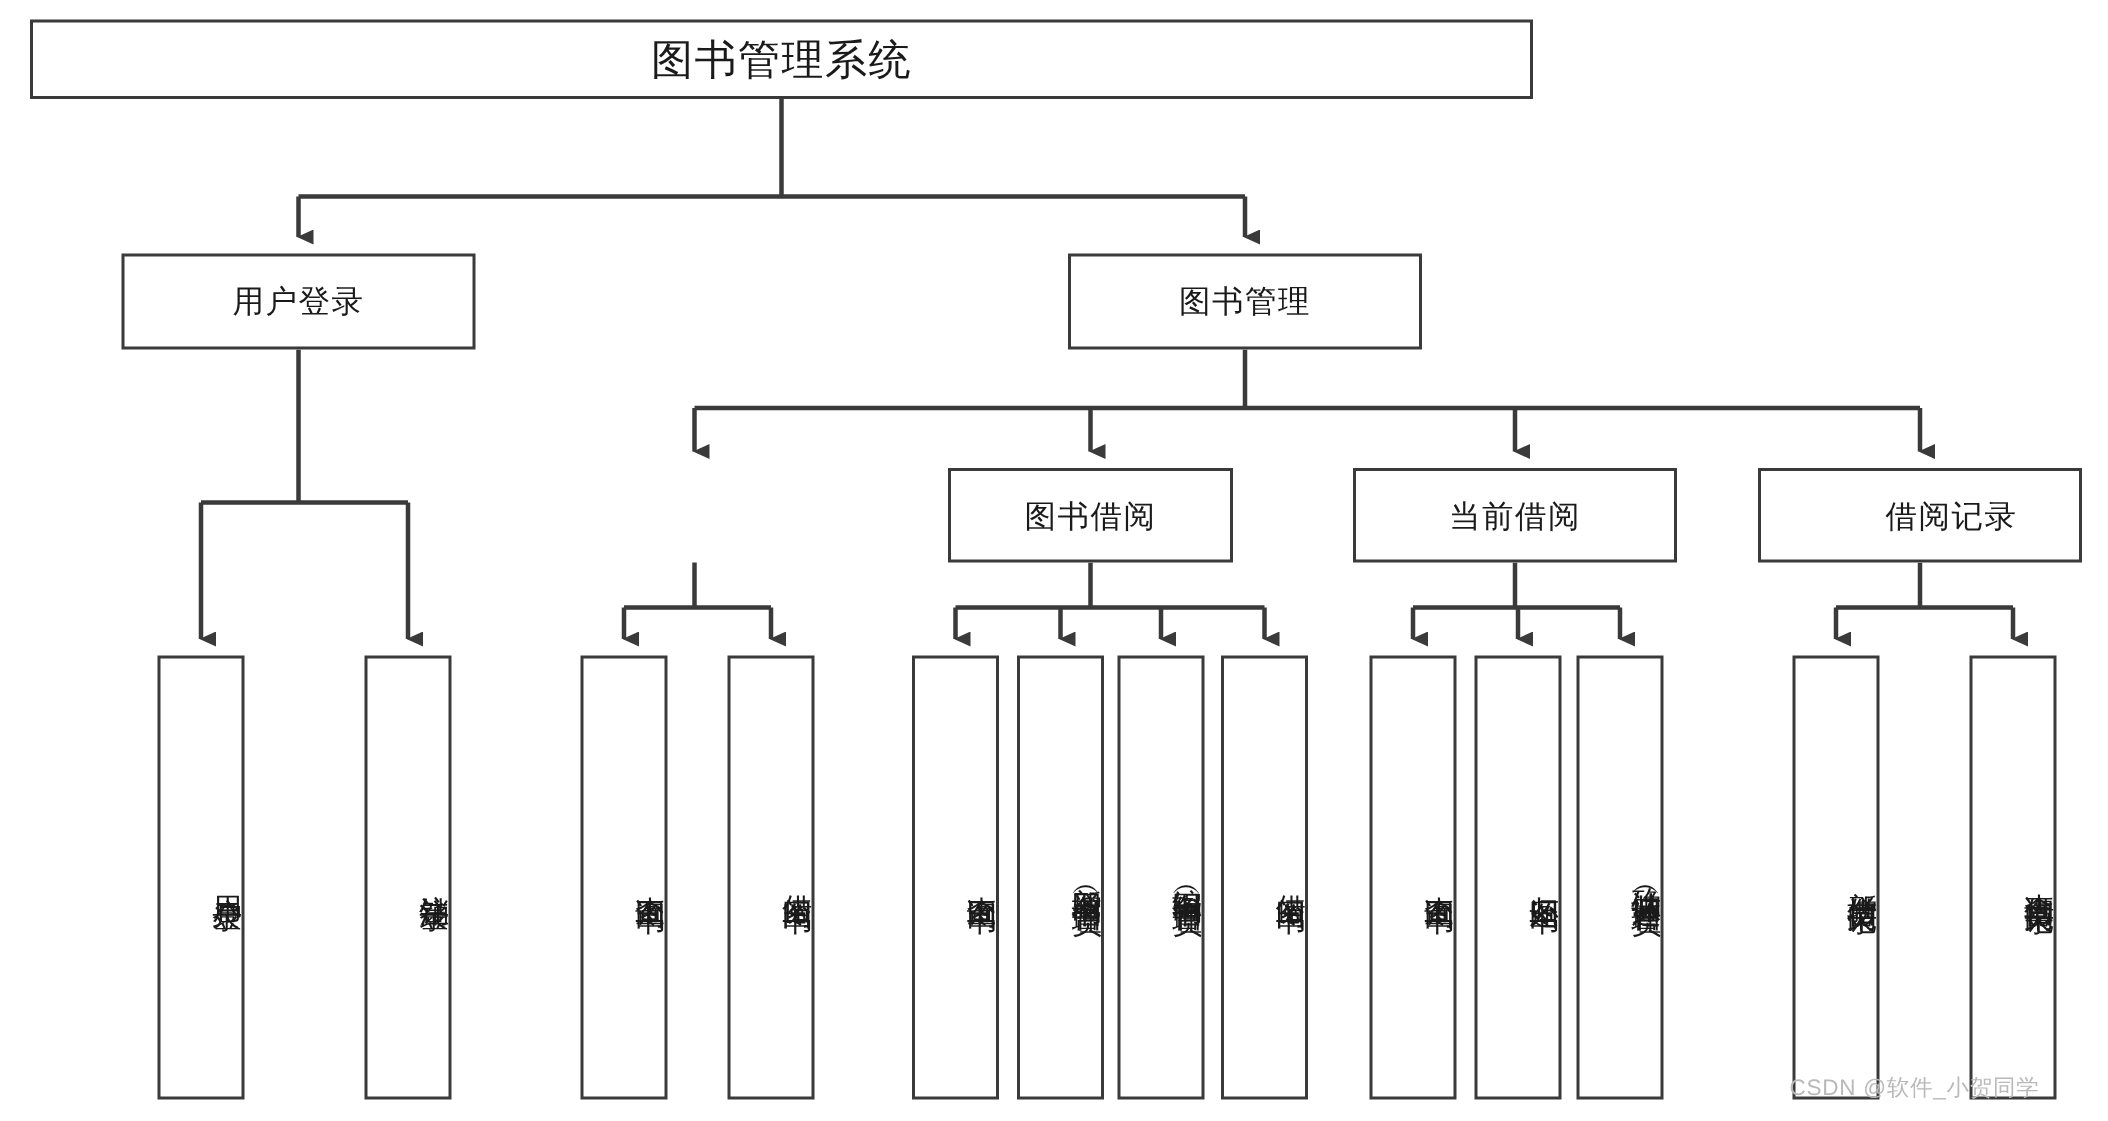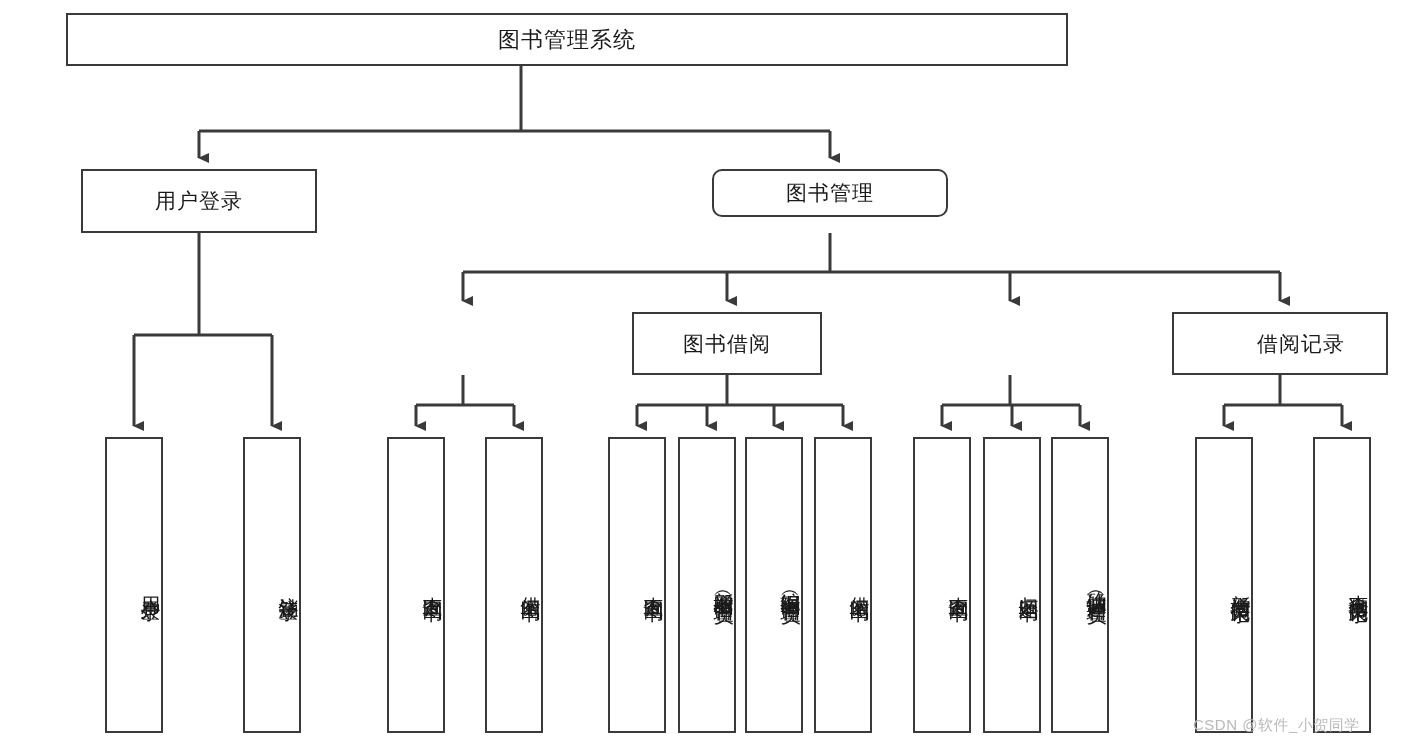--- a/index.html
+++ b/index.html
@@ -33,22 +33,21 @@
     align-items: center;
     justify-content: center;
     color: #1a1a1a;
   }
   .node-h {
     font-size: 21px;
     letter-spacing: 1px;
     white-space: nowrap;
   }
   .node-root {
-    font-size: 22px;
-    margin-left: 46px;
+    font-size: 28px;
   }
   .node-v {
     font-size: 20px;
     writing-mode: vertical-rl;
     text-orientation: upright;
     letter-spacing: 2px;
     line-height: 1;
     padding: 6px 0;
     align-items: flex-start;
     justify-content: center;
@@ -116,23 +115,24 @@
       <path d="M1280,375 L1280,405"></path>
       <path d="M1224,405 L1342,405"></path>
       <path d="M1224,405 L1224,426" marker-end="url(#arrow)"></path>
       <path d="M1342,405 L1342,426" marker-end="url(#arrow)"></path>
     </g>
   </svg>
 
   <div class="node node-h node-root" style="left:20px; top:13px; width:1002px; height:53px;">图书管理系统</div>
 
   <div class="node node-h" style="left:81px; top:169px; width:236px; height:64px;">用户登录</div>
-  <div class="node node-h" style="left:712px; top:169px; width:236px; height:48px;border-radius:10px;">图书管理</div>
+  <div class="node node-h" style="left:712px; top:169px; width:236px; height:64px;">图书管理</div>
 
   <div class="node node-h" style="left:632px; top:312px; width:190px; height:63px;text-align:center;">图书借阅</div>
+  <div class="node node-h" style="left:902px; top:312px; width:216px; height:63px;">当前借阅</div>
   <div class="node node-h" style="left:1172px; top:312px; width:216px; height:63px;padding-left:42px;">借阅记录</div>
 
   <div class="node node-v" style="left:105px; top:437px; width:58px; height:296px;">用户登录</div>
   <div class="node node-v" style="left:243px; top:437px; width:58px; height:296px;">注销登录</div>
 
   <div class="node node-v" style="left:387px; top:437px; width:58px; height:296px;">查询图书</div>
   <div class="node node-v" style="left:485px; top:437px; width:58px; height:296px;">借阅图书</div>
 
   <div class="node node-v" style="left:608px; top:437px; width:58px; height:296px;">查询图书</div>
   <div class="node node-v tall" style="left:678px; top:437px; width:58px; height:296px;">新增图书（管理员）</div>

